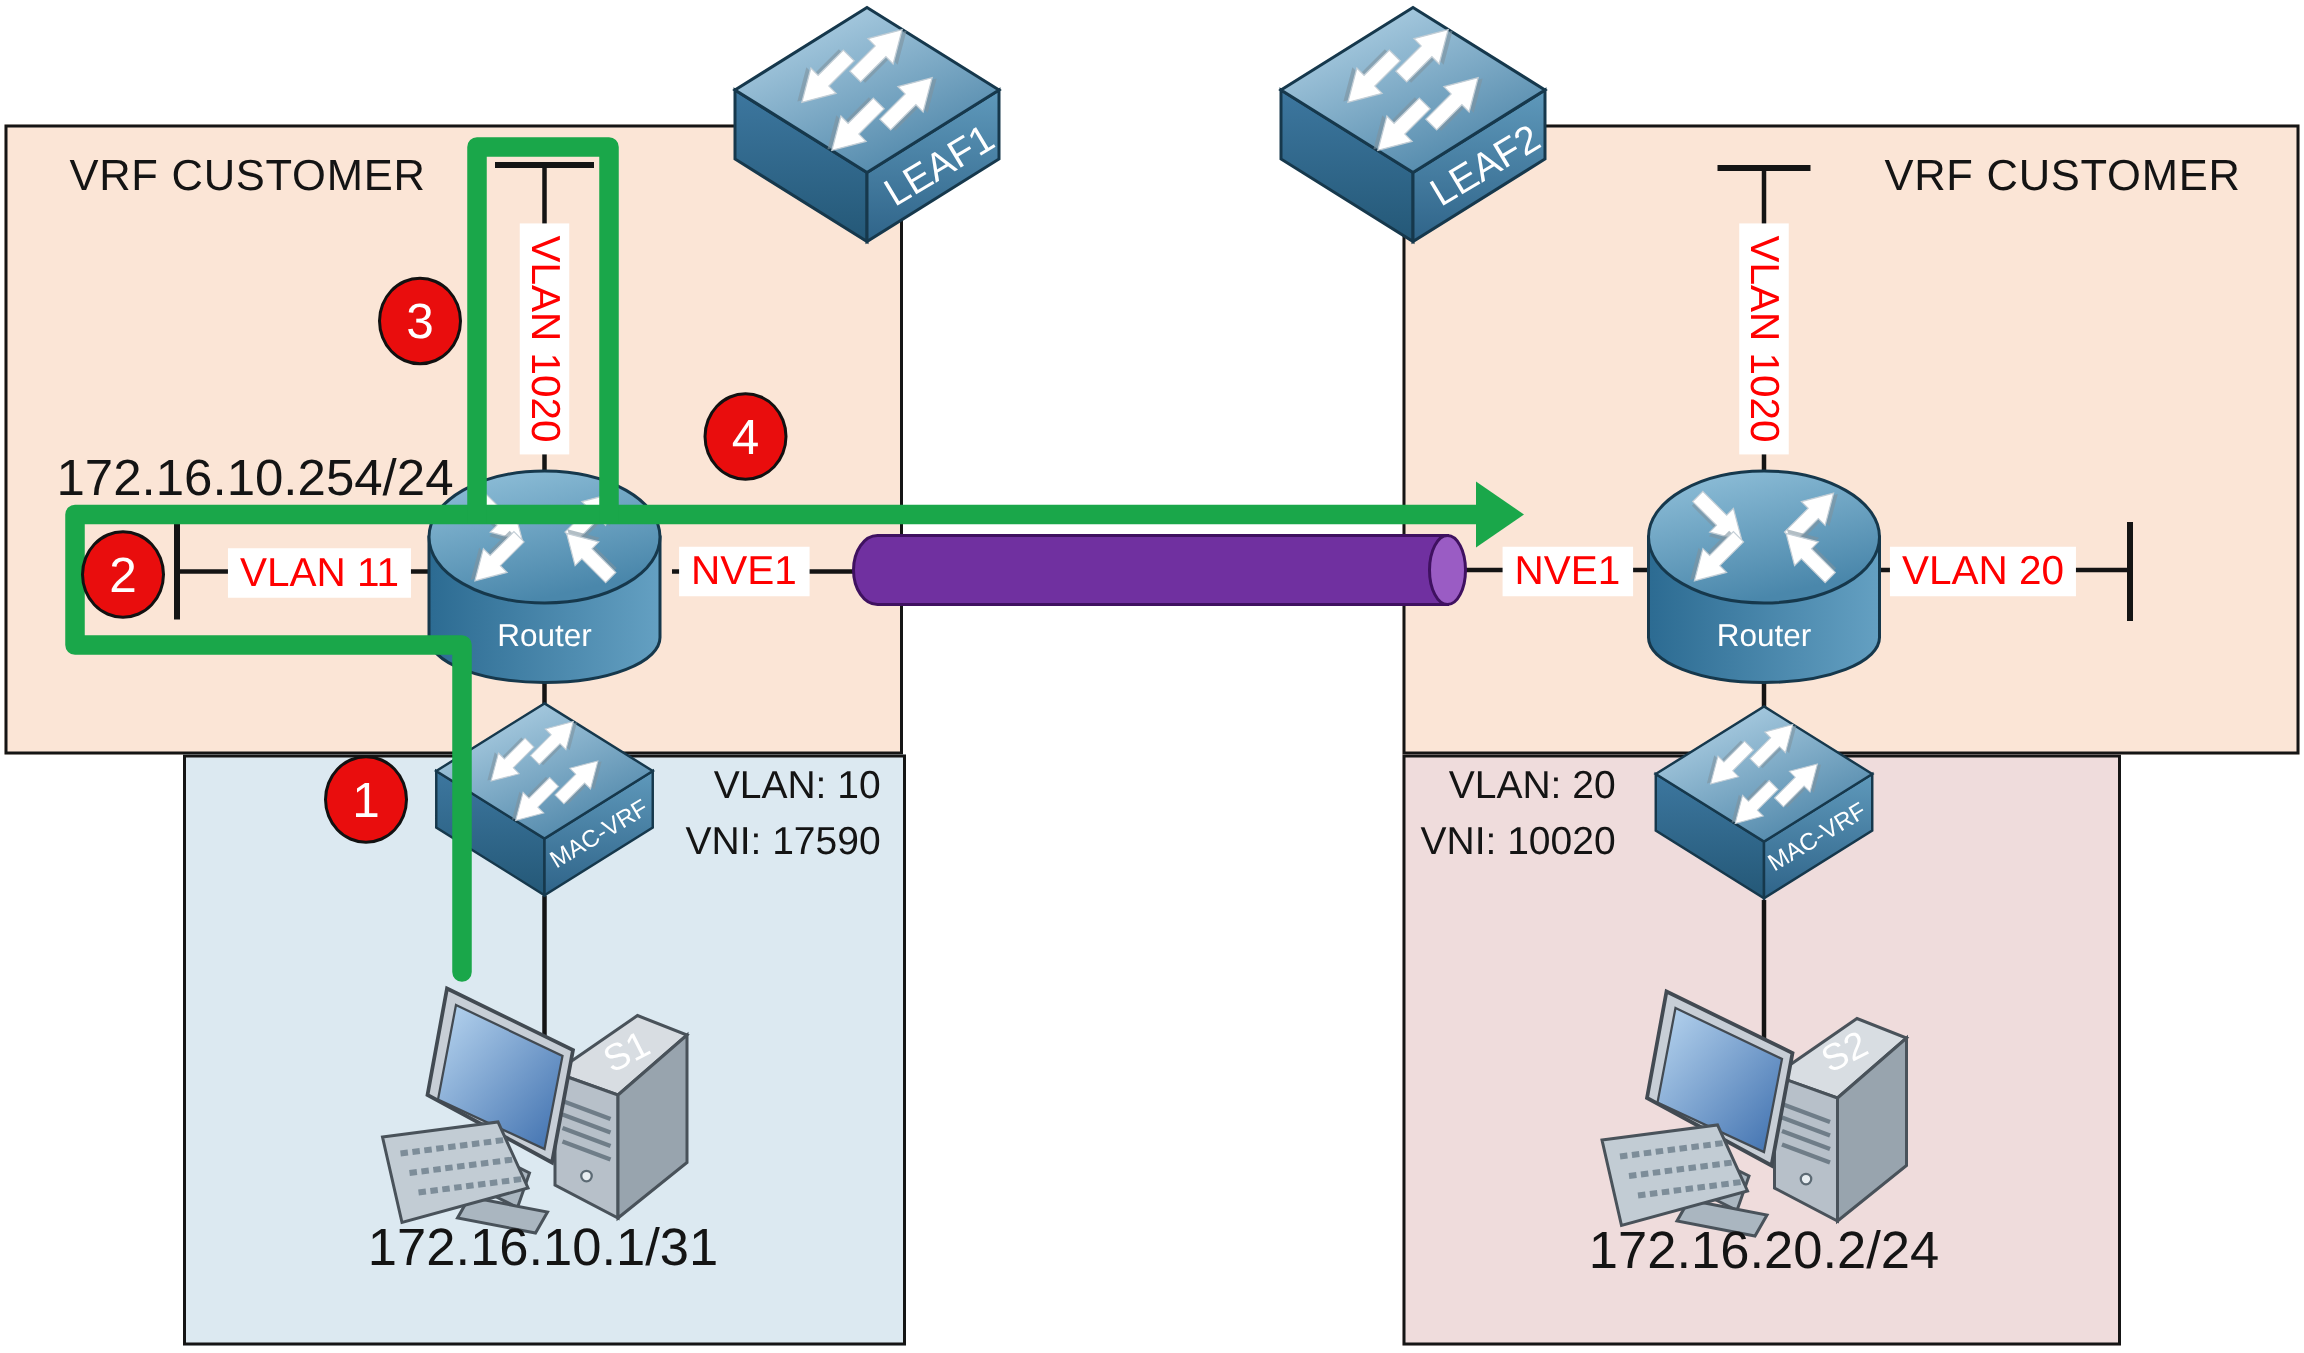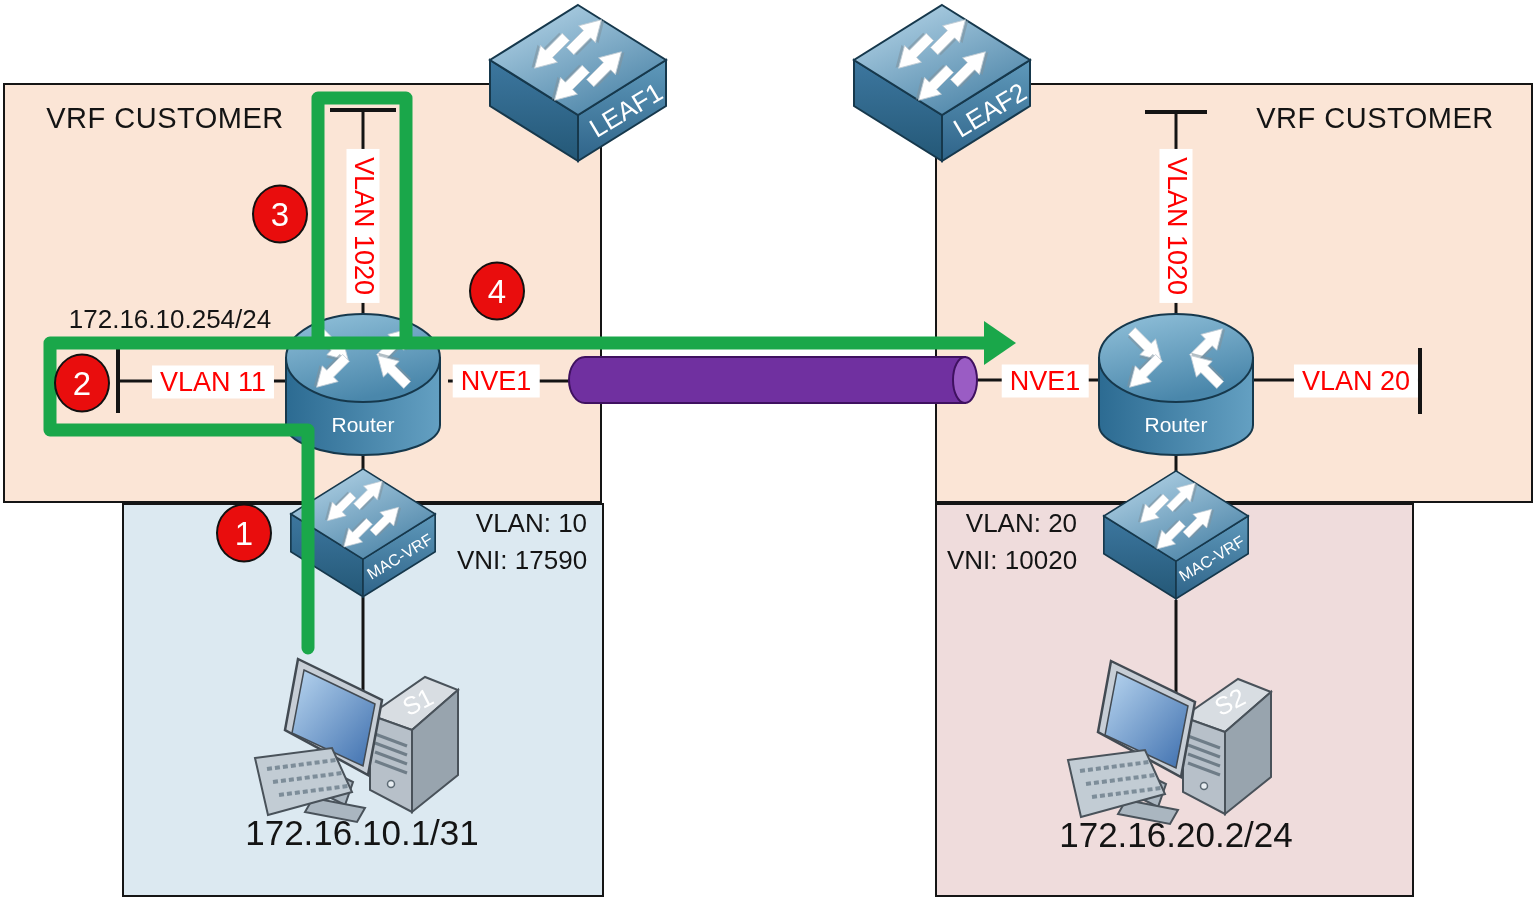--- a/index.html
+++ b/index.html
@@ -143,27 +143,27 @@
     <g stroke="#1aa74a" fill="none" stroke-width="13" stroke-linecap="round" stroke-linejoin="round">
       <path d="M308,648 L308,430 L50,430 L50,343 L986,343"></path>
       <path d="M318,349 L318,98 L406,98 L406,349" stroke-linecap="butt"></path>
     </g>
     <polygon points="984,321 1016,343 984,365" fill="#1aa74a"></polygon>
   </svg>
 
   <div class="lbl title" style="left:165px;top:118px;">VRF CUSTOMER</div>
   <div class="lbl title" style="left:1375px;top:118px;">VRF CUSTOMER</div>
 
-  <div class="lbl blk" style="left:170px;top:319px;font-size:26px;">172.16.10.254/24</div>
+  <div class="lbl blk" style="left:170px;top:319px;font-size:34px;">172.16.10.254/24</div>
 
   <div class="lbl bg red vlabel rot90" style="left:363px;top:226px;">VLAN 1020</div>
   <div class="lbl bg red vlabel rot90" style="left:1176px;top:226px;">VLAN 1020</div>
 
   <div class="lbl bg red vlabel" style="left:213px;top:382px;">VLAN 11</div>
-  <div class="lbl bg red vlabel" style="left:1322px;top:381px;margin-left:34px;">VLAN 20</div>
+  <div class="lbl bg red vlabel" style="left:1322px;top:381px;">VLAN 20</div>
 
   <div class="lbl bg red vlabel" style="left:496px;top:381px;">NVE1</div>
   <div class="lbl bg red vlabel" style="left:1045px;top:381px;">NVE1</div>
 
 
   <div class="lbl dev-label" style="left:363px;top:424px;font-size:21px;">Router</div>
   <div class="lbl dev-label" style="left:1176px;top:424px;font-size:21px;">Router</div>
 
   <div class="lbl dev-label" style="left:626px;top:110px;font-size:26px;transform:translate(-50%,-50%) rotate(-31deg);">LEAF1</div>
   <div class="lbl dev-label" style="left:990px;top:110px;font-size:26px;transform:translate(-50%,-50%) rotate(-31deg);">LEAF2</div>

